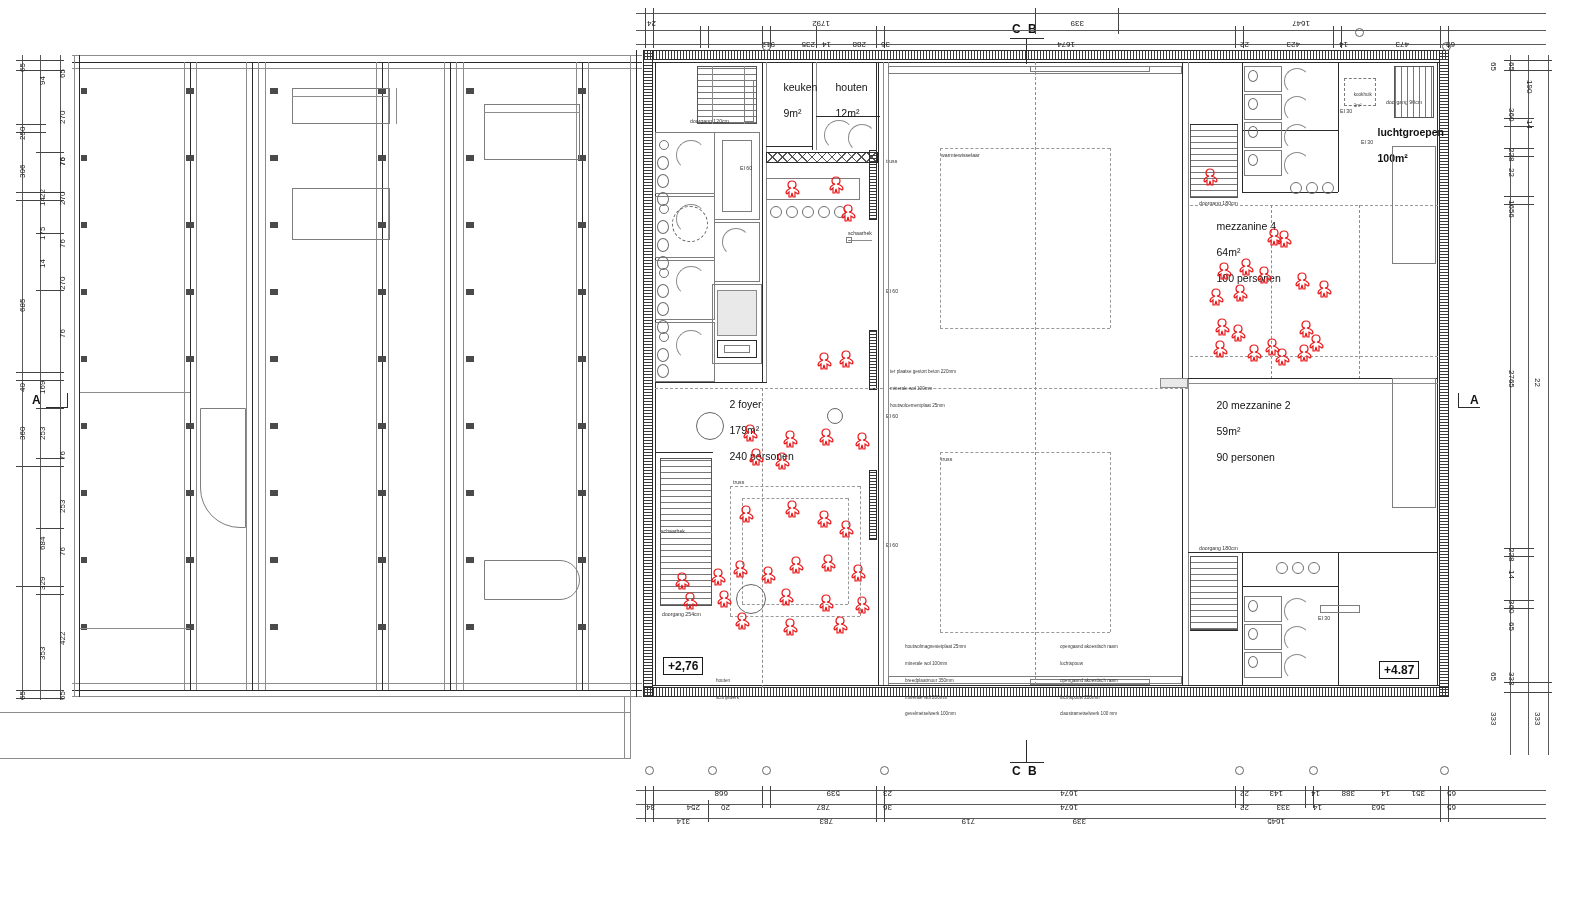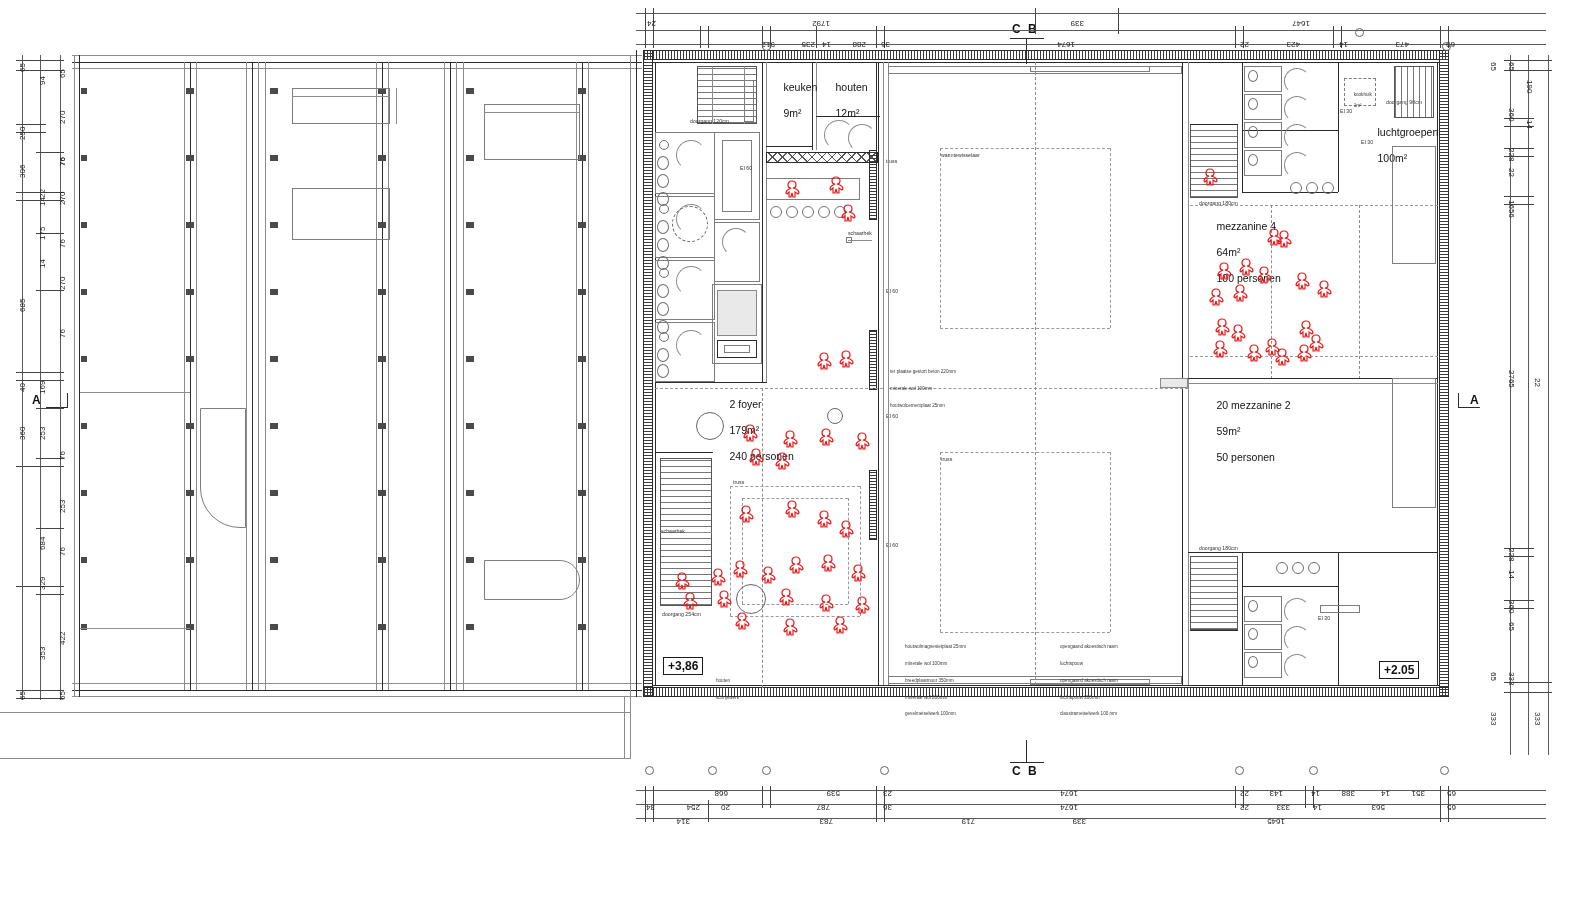--- a/index.html
+++ b/index.html
@@ -361,21 +361,21 @@
     <div class="dash-h" style="left:1190px;top:356px;width:248px;"></div>
 
     <div class="stair" style="left:1190px;top:124px;width:48px;height:74px;"></div>
     <div class="ln h" style="left:1190px;top:124px;width:48px;"></div>
   </div>
 
   <div>
     <div class="lbl-big" style="left:1199px;top:386px;">
       <span>20 mezzanine 2</span><br>
       <span>59m²</span><br>
-      <span>50 personen</span>
+      <span>90 personen</span>
     </div>
     <div class="ln h" style="left:1188px;top:378px;width:250px;"></div>
     <div class="ln h thin" style="left:1188px;top:383px;width:250px;"></div>
     <div class="lbl tiny" style="left:1199px;top:545px;">doorgang 180cm</div>
     <div class="stair" style="left:1190px;top:556px;width:48px;height:74px;"></div>
     <div class="ln h" style="left:1190px;top:630px;width:48px;"></div>
     <div class="ln h" style="left:1188px;top:552px;width:250px;"></div>
   </div>
 
   <div>
@@ -401,21 +401,21 @@
     <div class="fixtr" style="left:1322px;top:182px;width:12px;height:12px;"></div>
 
     <div class="boxthin" style="left:1344px;top:78px;width:32px;height:28px;border-style:dashed;"></div>
     <div class="lbl tiny2" style="left:1346px;top:86px;">
       <span>kookhuik</span><br>
       <span>1m²</span>
     </div>
     <div class="lbl tiny" style="left:1340px;top:108px;">EI 30</div>
     <div class="lbl tiny" style="left:1386px;top:99px;">doorgang 90cm</div>
 
-    <div class="lbl-big" style="left:1360px;top:113px;">
+    <div class="lbl-big" style="left:1360px;top:113px;font-weight:bold;">
       <span>luchtgroepen</span><br>
       <span>100m²</span>
     </div>
     <div class="lbl tiny" style="left:1361px;top:139px;">EI 30</div>
 
     <div class="stairv" style="left:1394px;top:66px;width:40px;height:52px;"></div>
     <div class="boxthin" style="left:1392px;top:146px;width:44px;height:118px;"></div>
     <div class="boxthin" style="left:1392px;top:378px;width:44px;height:130px;"></div>
   </div>
 
@@ -456,22 +456,22 @@
     <div>luchtspouw</div>
     <div>opengaand akoestisch raam</div>
     <div>luchtspouw 200mm</div>
     <div>claustrametselwerk 100 mm</div>
   </div>
   <div class="tiny2" style="left:716px;top:667px;">
     <div>houten</div>
     <div>schrijnwerk</div>
   </div>
 
-  <div class="lvl" style="left:663px;top:657px;">+3,86</div>
-  <div class="lvl" style="left:1379px;top:661px;">+2.05</div>
+  <div class="lvl" style="left:663px;top:657px;">+2,76</div>
+  <div class="lvl" style="left:1379px;top:661px;">+4.87</div>
 
   <div>
     <div class="secmark" style="left:1012px;top:22px;">C B</div>
     <div class="ln h" style="left:1010px;top:38px;width:34px;"></div>
     <div class="ln v" style="left:1026px;top:38px;height:26px;"></div>
   </div>
   <div>
     <div class="ln v" style="left:1026px;top:740px;height:22px;"></div>
     <div class="ln h" style="left:1010px;top:762px;width:34px;"></div>
     <div class="secmark" style="left:1012px;top:764px;">C B</div>

